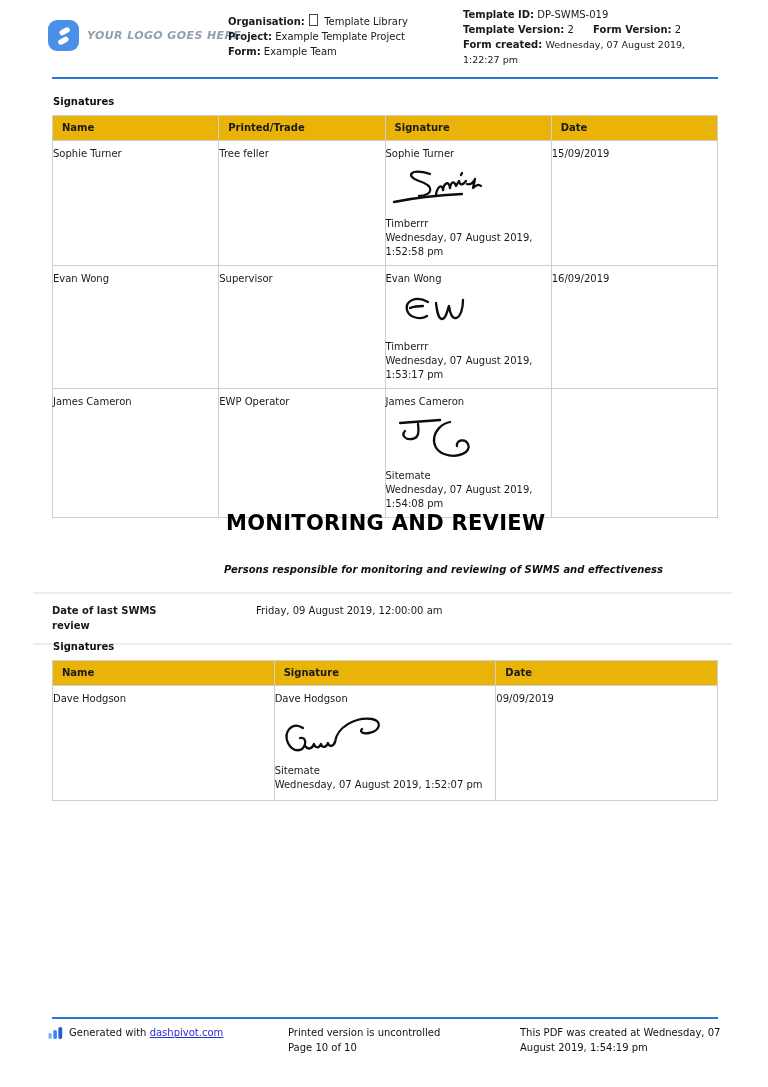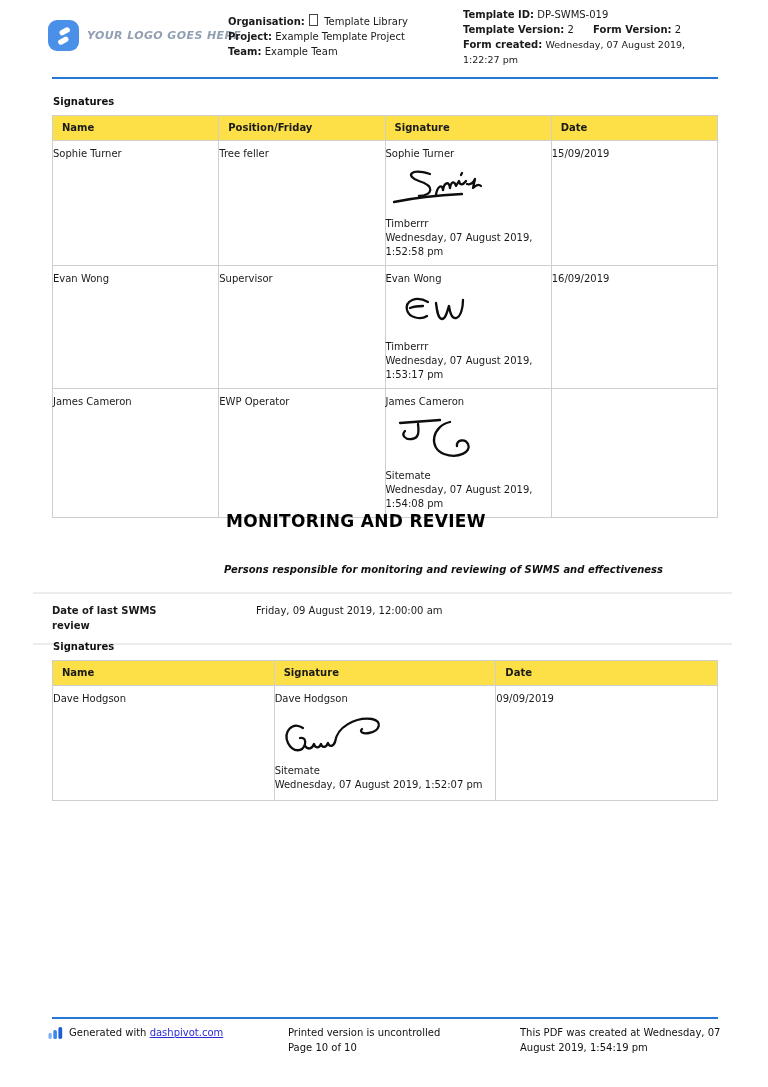--- a/index.html
+++ b/index.html
@@ -16,26 +16,26 @@
   .tofu{display:inline-block;width:7px;height:10px;border:1px solid #444;vertical-align:-1px;margin:0 3px 0 1px;}
   .divider{height:2px;background:#2577d8;}
 
   
   .sec-label{font-weight:bold;font-size:10px;color:#111;}
 
   
   table.sig{border-collapse:collapse;table-layout:fixed;width:666px;background:#fff;}
   table.sig th,table.sig td{border:1px solid #cfcfcf;vertical-align:top;text-align:left;
         padding:6px 0;font-size:10px;font-weight:normal;line-height:14px;}
-  table.sig th{background:#fde047;font-weight:bold;padding:5px 9px;}
+  table.sig th{background:#eab308;font-weight:bold;padding:5px 9px;}
   .sig-svg{display:block;margin:6px 0 4px 4px;}
   .sig-svg path{fill:none;stroke:#0d0d0d;stroke-width:2.3;stroke-linecap:round;stroke-linejoin:round;}
 
   
-  .big-heading{font-size:17px;font-weight:bold;letter-spacing:.3px;color:#000;}
+  .big-heading{font-size:21px;font-weight:bold;letter-spacing:.3px;color:#000;}
   .subtitle{font-size:10px;font-weight:bold;font-style:italic;color:#111;}
   .date-row{border-top:2px solid #ececec;border-bottom:2px solid #ececec;display:flex;padding:9px 0 10px 19px;box-sizing:border-box;gap:32px;}
   .date-label{width:172px;font-weight:bold;line-height:15px;}
   .date-label span{display:inline-block;width:115px;}
   .date-value{line-height:15px;}
 
   
   .foot-text{font-size:10px;line-height:15px;color:#111;justify-content:center;}
   .foot-left{display:flex;align-items:center;gap:6px;}
   a.link{color:#2b2bd7;text-decoration:underline;}
@@ -59,21 +59,21 @@
     <div class="hline">
       <b>Organisation:</b>
       <span class="tofu"></span>
       <span>Template Library</span>
     </div>
     <div class="hline">
       <b>Project:</b>
       <span>Example Template Project</span>
     </div>
     <div class="hline">
-      <b>Team:</b>
+      <b>Form:</b>
       <span>Example Team</span>
     </div>
   </div>
 
   <div class="abs" style="left:463px;top:7px;width:256px;">
     <div class="hline">
       <b>Template ID:</b>
       <span>DP-SWMS-019</span>
     </div>
     <div class="hline">
@@ -95,21 +95,21 @@
   <table class="sig abs" style="left:52px;top:115px;">
     <colgroup>
         <col style="width:25%">
         <col style="width:25%">
         <col style="width:25%">
         <col style="width:25%">
       </colgroup>
     <tbody>
         <tr>
       <th>Name</th>
-      <th>Position/Friday</th>
+      <th>Printed/Trade</th>
       <th>Signature</th>
       <th>Date</th>
     </tr>
     <tr style="height:118px;">
       <td>Sophie Turner</td>
       <td>Tree feller</td>
       <td>
         <div>Sophie Turner</div>
         <svg class="sig-svg" width="104" height="46" viewBox="0 0 104 46">
           <path d="M40,7 C20,1 15,9 29,14 C45,19 43,28 29,29"></path>

